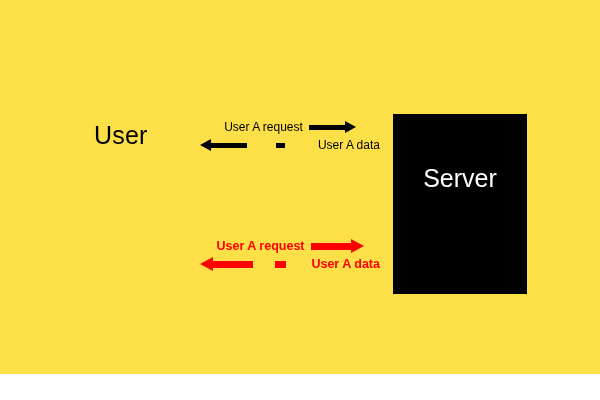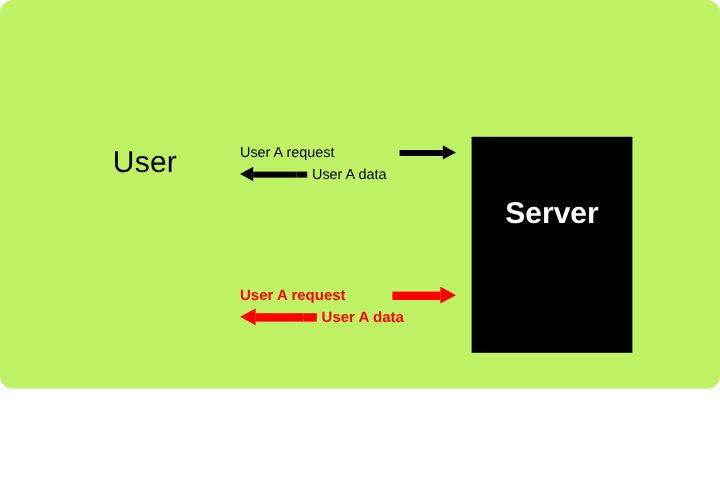--- a/index.html
+++ b/index.html
@@ -9,23 +9,22 @@
   body {
     width: 600px;
     height: 400px;
     background: #FFFFFF;
     font-family: "Liberation Sans", sans-serif;
     overflow: hidden;
   }
   .canvas {
     position: relative;
     width: 600px;
-    height: 324px;
-    background: #bef264;
-    border-radius: 11px;
+    height: 374px;
+    background: #fde047;
   }
 
   
   .actor-label {
     position: absolute;
     font-size: 25px;
     line-height: 1;
     white-space: nowrap;
     letter-spacing: 0.2px;
   }
@@ -50,22 +49,22 @@
   #flow-csrf  { left: 200px; top: 237px; width: 180px; height: 46px; }
 
   
   .msg-row {
     position: absolute;
     height: 18px;
     display: flex;
     align-items: center;
     white-space: nowrap;
   }
-  .msg-row.request { left: 0; top: 0; width: 180px; justify-content: space-between; }
-  .msg-row.response { left: 0; top: 18px; width: 180px; justify-content: flex-start; }
+  .msg-row.request { left: 0; top: 0; width: 180px; justify-content: center; }
+  .msg-row.response { left: 0; top: 18px; width: 180px; justify-content: space-between; }
 
   .msg-text {
     font-size: 12px;
     line-height: 1;
   }
   .black-flow .msg-text { color: #000000; font-weight: 400; }
   .red-flow   .msg-text { color: #FF0000; font-weight: 700; font-size: 12.5px; }
 
   
   .arrow {
@@ -123,21 +122,21 @@
   }
   #server-label {
     position: absolute;
     left: 0;
     right: 0;
     top: 52px;
     text-align: center;
     color: #FFFFFF;
     font-size: 25px;
     line-height: 1;
-    font-weight: 700;
+    font-weight: 400;
     white-space: nowrap;
   }
 </style>
 </head>
 <body>
 
 <div class="canvas">
 
   <div class="actor-label" id="actor-user">User</div>
 

